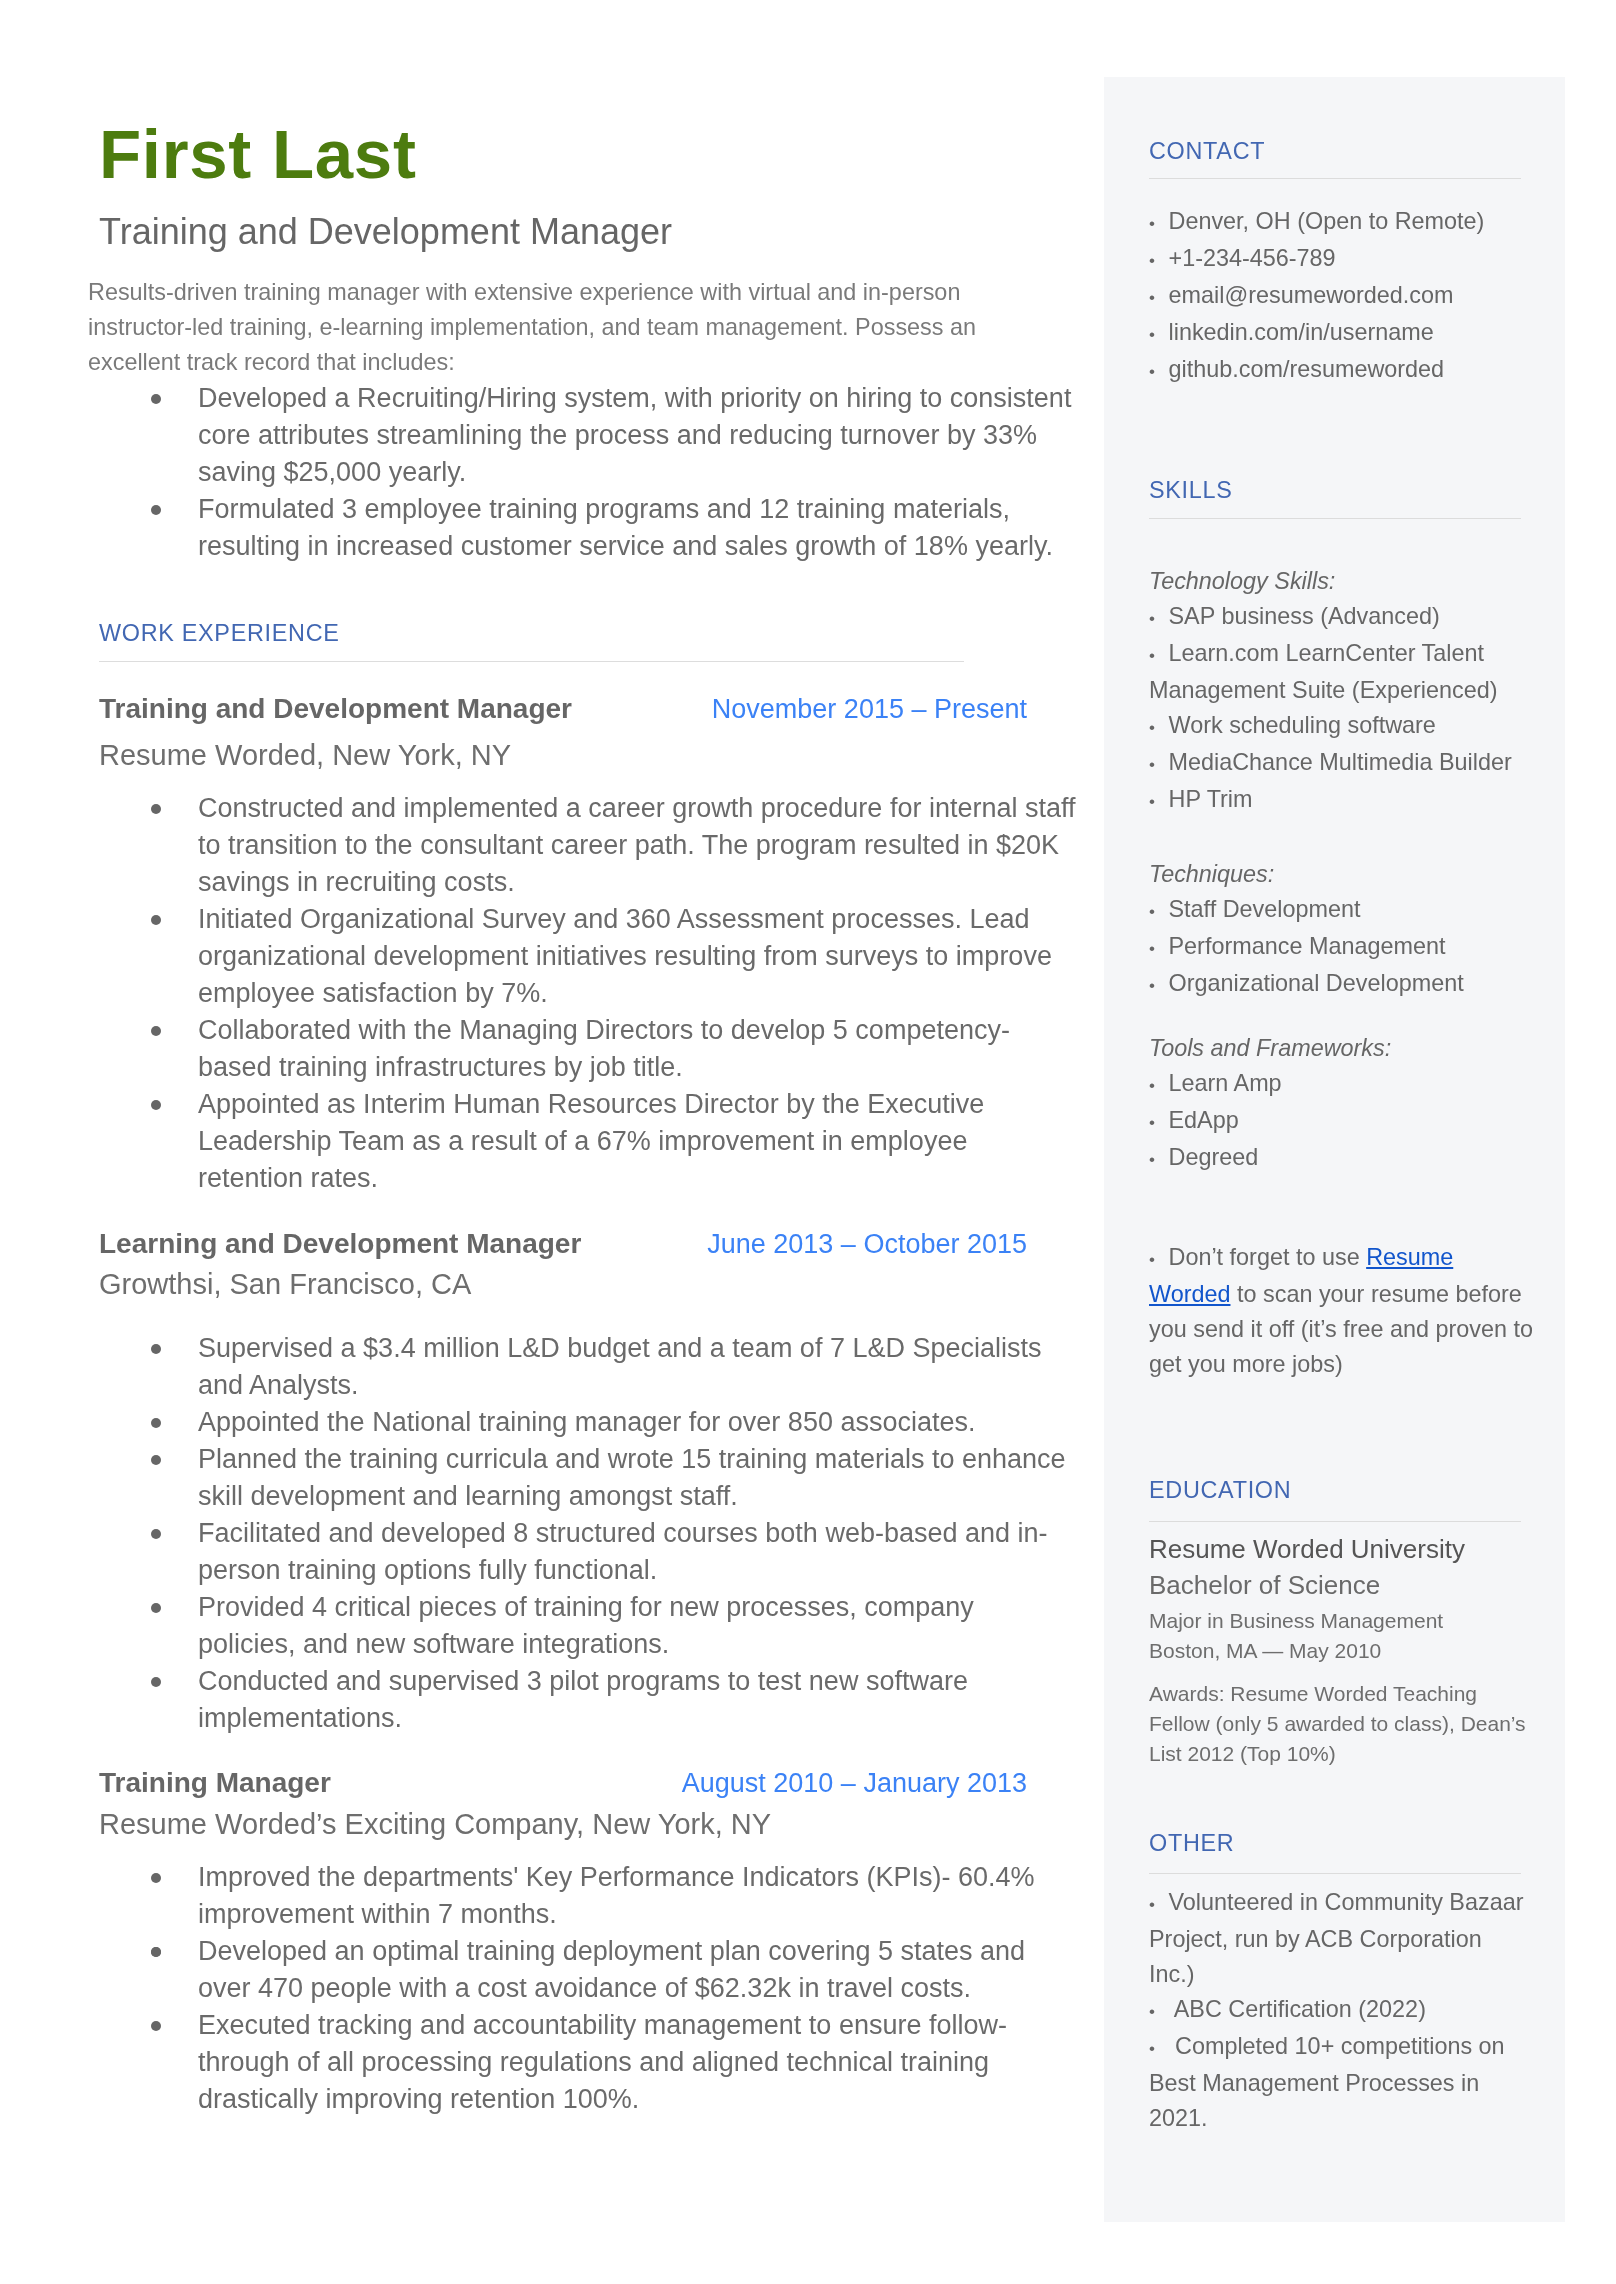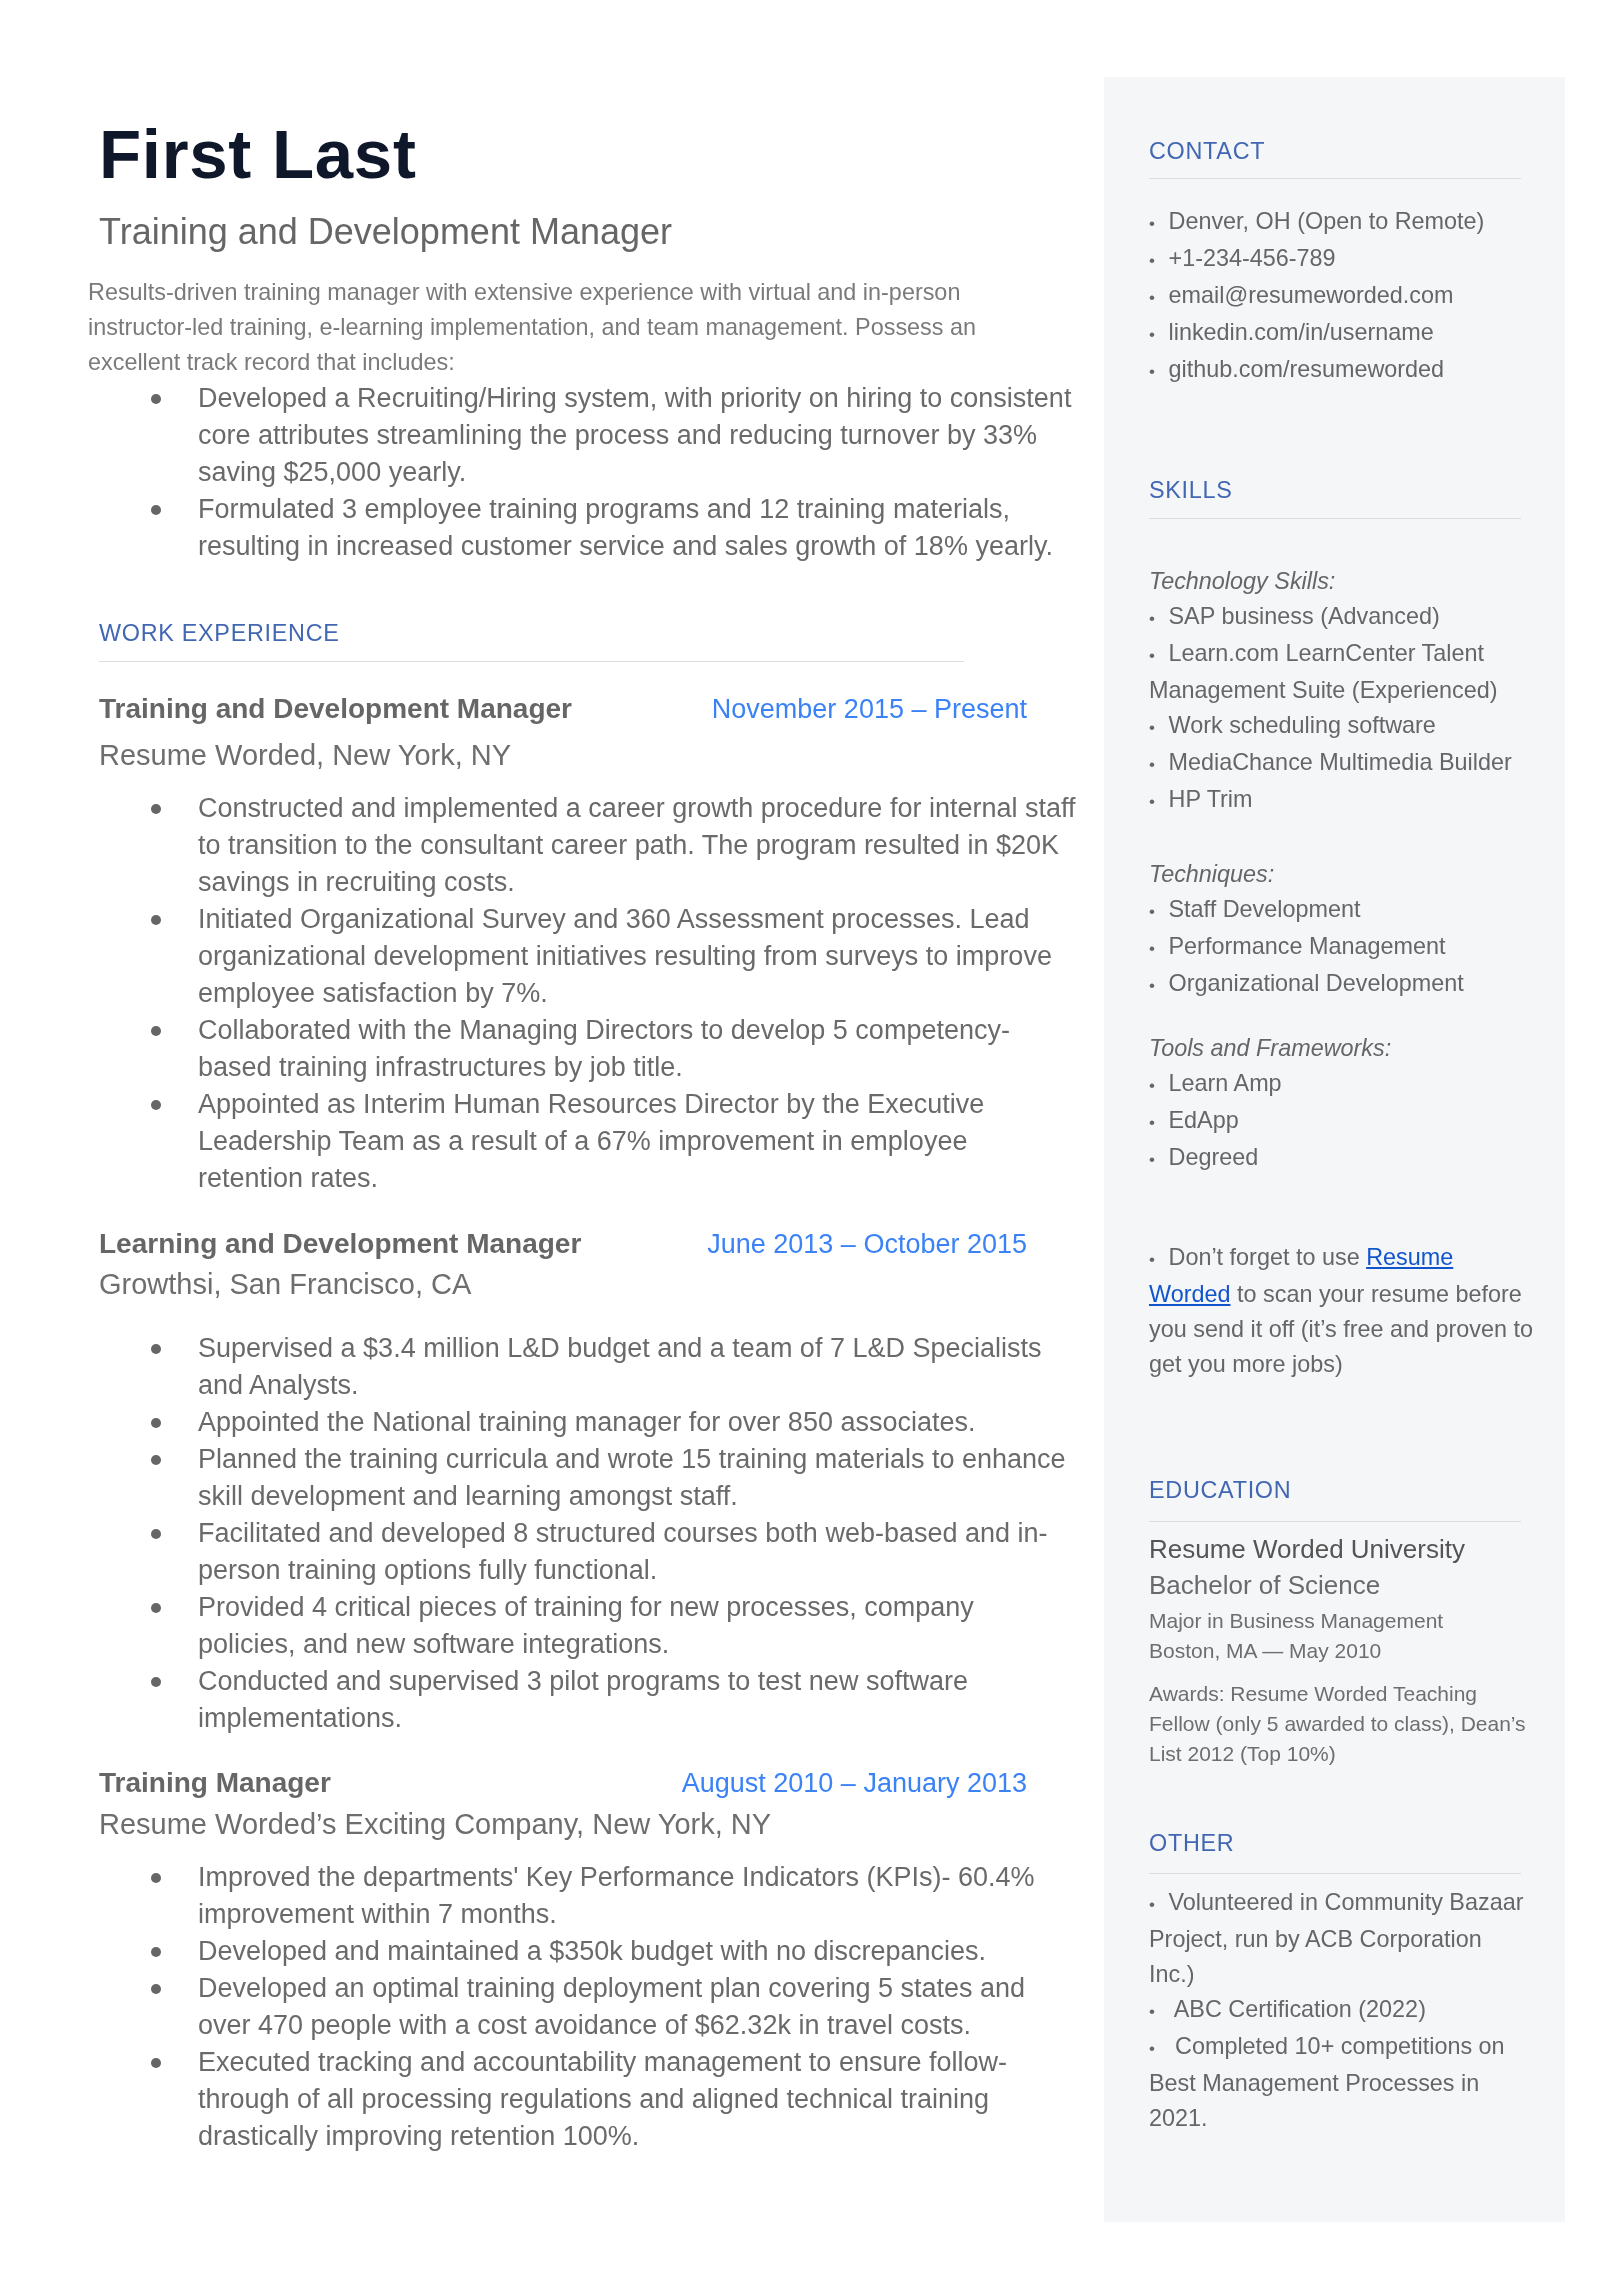--- a/index.html
+++ b/index.html
@@ -1,19 +1,19 @@
 <!DOCTYPE html>
 <html style="font-size:10.4px"><head>
 <meta charset="utf-8">
 <style>
   html, body { margin: 0; padding: 0; background: #ffffff; }
   body { width: 1617px; height: 2284px; position: relative; overflow: hidden;
          font-family: "Liberation Sans", "DejaVu Sans", sans-serif; color: #666666; }
   .abs { position: absolute; }
-  .name { left: 99px; top: 116px; font-size: 69px; font-weight: 700; color: #0f172a; letter-spacing: 0.7px; line-height: 78px; white-space: nowrap; }
+  .name { left: 99px; top: 116px; font-size: 69px; font-weight: 700; color: #4d7c0f; letter-spacing: 0.7px; line-height: 78px; white-space: nowrap; }
   .role { left: 99px; top: 210px; font-size: 36px; color: #666666; line-height: 43px; white-space: nowrap; }
   .summary { left: 88px; top: 275px; width: 951px; font-size: 23.4px; line-height: 35px; color: #7a7a7a; }
   .blist { list-style: none; margin: 0; padding: 0; }
   .blist li { position: relative; padding-left: 98px; font-size: 27px; line-height: 37px; color: #6a6a6a; }
   .blist li .dot { position: absolute; left: 51px; top: 13.7px; width: 10.4px; height: 10.4px; border-radius: 50%; background: #666666; }
   .summary-bullets { left: 100px; top: 380px; width: 996px; }
   .section-title { font-size: 23.4px; color: #4267b2; letter-spacing: 0.7px; line-height: 29px; white-space: nowrap; margin-top: 20px; }
   .we-title { left: 99px; top: 599px; }
   .divider { height: 1.3px; background: #dddddd; }
   .we-divider { left: 99px; top: 661px; width: 865px; }
@@ -68,21 +68,21 @@
   <li><span class="dot"></span><span>Facilitated and developed 8 structured courses both web-based and in-person training options fully functional.</span></li>
   <li><span class="dot"></span><span>Provided 4 critical pieces of training for new processes, company policies, and new software integrations.</span></li>
   <li><span class="dot"></span><span>Conducted and supervised 3 pilot programs to test new software implementations.</span></li>
 </ul>
 
 <div class="abs job-title" style="left:99px; top:1766px;">Training Manager</div>
 <div class="abs job-date" style="right:590px; top:1766px;margin-left:22px;">August 2010 – January 2013</div>
 <div class="abs company" style="left:99px; top:1807px;">Resume Worded’s Exciting Company, New York, NY</div>
 <ul class="abs blist job-bullets" style="left:100px; top:1859px;">
   <li><span class="dot"></span><span>Improved the departments' Key Performance Indicators (KPIs)- 60.4% improvement within 7 months.</span></li>
-  <li><span class="dot"></span><span>Developed and maintained a $350k budget with no discrepancies.</span></li>
+  <li><span class="dot"></span></li>
   <li><span class="dot"></span><span>Developed an optimal training deployment plan covering 5 states and over 470 people with a cost avoidance of $62.32k in travel costs.</span></li>
   <li><span class="dot"></span><span>Executed tracking and accountability management to ensure follow-through of all processing regulations and aligned technical training drastically improving retention 100%.</span></li>
 </ul>
 
 <div class="abs sidebar"></div>
 
 <div class="sb section-title" style="top:117px;">CONTACT</div>
 <div class="sb-divider" style="top:178px;"></div>
 <div class="sb sb-text" style="top:204px;">
   <div><span class="b">•</span><span>Denver, OH (Open to Remote)</span></div>

